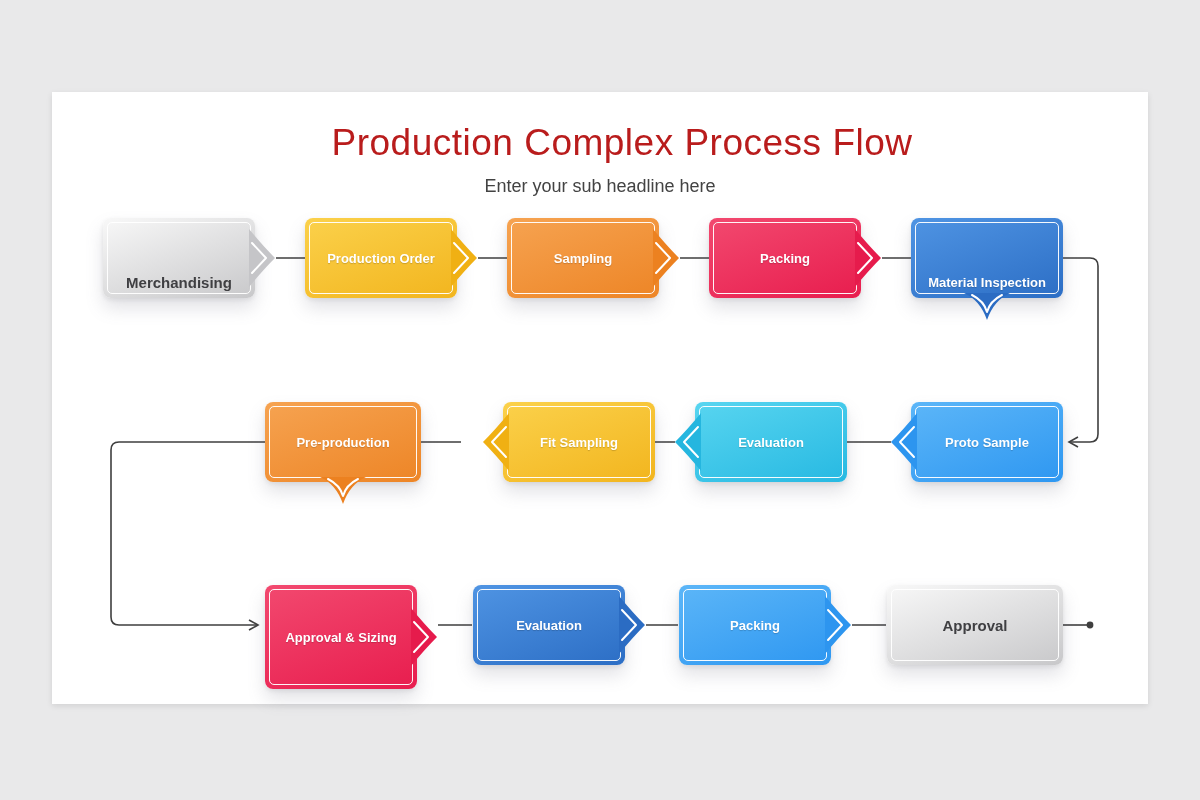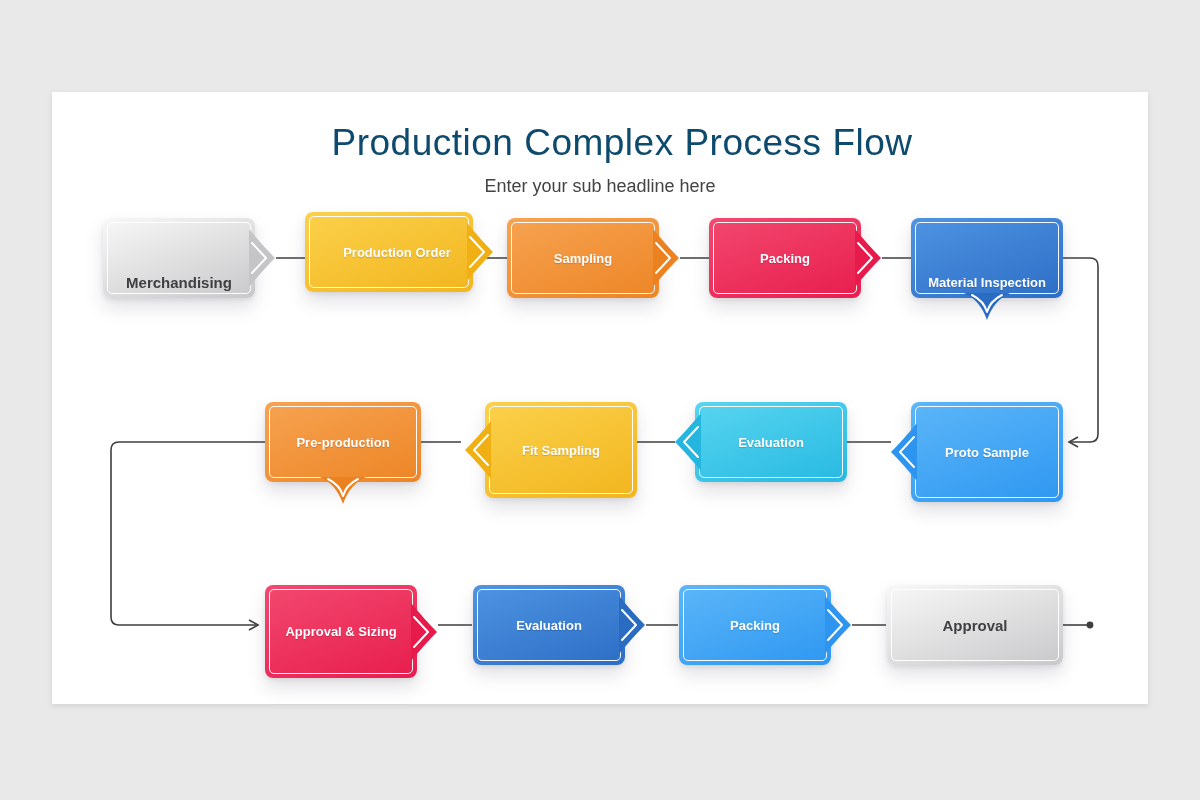--- a/index.html
+++ b/index.html
@@ -7,21 +7,21 @@
     width:1200px;height:800px;position:relative;overflow:hidden;
     background:#e9e9ea;
     font-family:"Liberation Sans", sans-serif;
   }
   .slide{
     position:absolute;left:52px;top:92px;width:1096px;height:612px;
     background:#ffffff;box-shadow:0 2px 6px rgba(0,0,0,.10);
   }
   .title{
     position:absolute;left:52px;top:122px;width:1140px;text-align:center;
-    font-size:37px;font-weight:400;color:#0c4a6e;letter-spacing:.5px;
+    font-size:37px;font-weight:400;color:#b91c1c;letter-spacing:.5px;
   }
   .subtitle{
     position:absolute;left:52px;top:176px;width:1096px;text-align:center;
     font-size:18px;font-weight:400;color:#434343;
   }
   #connectors{position:absolute;left:0;top:0;width:1200px;height:800px;z-index:1;pointer-events:none;}
   #connectors path{stroke:#3f3f3f;stroke-width:1.6;fill:none;}
   #connectors circle{stroke:none;}
   .node{
     position:absolute;z-index:2;border-radius:8px;
@@ -70,21 +70,21 @@
 </svg>
 
 <div id="diagram">
     <div class="node" style="left: 103px; top: 218px; width: 152px; height: 80px; background: linear-gradient(160deg, rgb(248, 248, 248) 0%, rgb(200, 200, 202) 100%);">
       <span class="node-label dark" style="color: rgb(63, 63, 66); margin-top: 48px;">Merchandising</span>
       <svg class="arr arr-r" width="27" height="60" viewBox="0 0 27 60">
         <path d="M0 1 Q14 18 26 30 Q14 42 0 59 Z" fill="#c5c5c8"></path>
         <path d="M3 15 L17 30 L3 45" class="wline"></path>
       </svg>
     </div>
-    <div class="node" style="left: 305px; top: 212px; width: 152px; height: 80px; background: linear-gradient(160deg, rgb(251, 209, 75) 0%, rgb(242, 181, 30) 100%); padding-left: 16px;">
+    <div class="node" style="left: 305px; top: 218px; width: 152px; height: 80px; background: linear-gradient(160deg, rgb(251, 209, 75) 0%, rgb(242, 181, 30) 100%);">
       <span class="node-label" style="color: rgb(255, 255, 255);">Production Order</span>
       <svg class="arr arr-r" width="27" height="60" viewBox="0 0 27 60">
         <path d="M0 1 Q14 18 26 30 Q14 42 0 59 Z" fill="#f0b013"></path>
         <path d="M3 15 L17 30 L3 45" class="wline"></path>
       </svg>
     </div>
     <div class="node" style="left: 507px; top: 218px; width: 152px; height: 80px; background: linear-gradient(160deg, rgb(246, 163, 81) 0%, rgb(237, 133, 38) 100%);">
       <span class="node-label" style="color: rgb(255, 255, 255);">Sampling</span>
       <svg class="arr arr-r" width="27" height="60" viewBox="0 0 27 60">
         <path d="M0 1 Q14 18 26 30 Q14 42 0 59 Z" fill="#ec8120"></path>
@@ -105,42 +105,42 @@
         <path d="M15 2 Q27 8 30 19 Q33 8 45 2" class="wline"></path>
       </svg>
     </div>
     <div class="node" style="left: 265px; top: 402px; width: 156px; height: 80px; background: linear-gradient(160deg, rgb(246, 163, 81) 0%, rgb(237, 133, 38) 100%);">
       <span class="node-label" style="color: rgb(255, 255, 255);">Pre-production</span>
       <svg class="tail" width="60" height="31" viewBox="0 0 60 31">
         <path d="M7 0 Q23 7 30 27 Q37 7 53 0 Z" fill="#ec8120"></path>
         <path d="M15 2 Q27 8 30 19 Q33 8 45 2" class="wline"></path>
       </svg>
     </div>
-    <div class="node" style="left: 485px; top: 402px; width: 152px; height: 96px; background: linear-gradient(160deg, rgb(251, 209, 75) 0%, rgb(242, 181, 30) 100%);">
+    <div class="node" style="left: 503px; top: 402px; width: 152px; height: 80px; background: linear-gradient(160deg, rgb(251, 209, 75) 0%, rgb(242, 181, 30) 100%);">
       <span class="node-label" style="color: rgb(255, 255, 255);">Fit Sampling</span>
       <svg class="arr arr-l" width="27" height="60" viewBox="0 0 27 60">
         <path d="M27 1 Q13 18 1 30 Q13 42 27 59 Z" fill="#f0b013"></path>
         <path d="M24 15 L10 30 L24 45" class="wline"></path>
       </svg>
     </div>
     <div class="node" style="left: 695px; top: 402px; width: 152px; height: 80px; background: linear-gradient(160deg, rgb(88, 213, 240) 0%, rgb(39, 185, 226) 100%);">
       <span class="node-label" style="color: rgb(255, 255, 255);">Evaluation</span>
       <svg class="arr arr-l" width="27" height="60" viewBox="0 0 27 60">
         <path d="M27 1 Q13 18 1 30 Q13 42 27 59 Z" fill="#25b6df"></path>
         <path d="M24 15 L10 30 L24 45" class="wline"></path>
       </svg>
     </div>
-    <div class="node" style="left: 911px; top: 402px; width: 152px; height: 100px; background: linear-gradient(160deg, rgb(92, 182, 248) 0%, rgb(46, 151, 241) 100%);">
+    <div class="node" style="left: 911px; top: 402px; width: 152px; height: 80px; background: linear-gradient(160deg, rgb(92, 182, 248) 0%, rgb(46, 151, 241) 100%);">
       <span class="node-label" style="color: rgb(255, 255, 255);">Proto Sample</span>
       <svg class="arr arr-l" width="27" height="60" viewBox="0 0 27 60">
         <path d="M27 1 Q13 18 1 30 Q13 42 27 59 Z" fill="#2d95ef"></path>
         <path d="M24 15 L10 30 L24 45" class="wline"></path>
       </svg>
     </div>
-    <div class="node" style="left: 265px; top: 585px; width: 152px; height: 93px; background: linear-gradient(160deg, rgb(242, 73, 111) 0%, rgb(232, 29, 78) 100%);">
+    <div class="node" style="left: 265px; top: 585px; width: 152px; height: 104px; background: linear-gradient(160deg, rgb(242, 73, 111) 0%, rgb(232, 29, 78) 100%);">
       <span class="node-label" style="color: rgb(255, 255, 255);">Approval &amp; Sizing</span>
       <svg class="arr arr-r" width="27" height="60" viewBox="0 0 27 60">
         <path d="M0 1 Q14 18 26 30 Q14 42 0 59 Z" fill="#e61b4c"></path>
         <path d="M3 15 L17 30 L3 45" class="wline"></path>
       </svg>
     </div>
     <div class="node" style="left: 473px; top: 585px; width: 152px; height: 80px; background: linear-gradient(160deg, rgb(79, 148, 227) 0%, rgb(44, 110, 197) 100%);">
       <span class="node-label" style="color: rgb(255, 255, 255);">Evaluation</span>
       <svg class="arr arr-r" width="27" height="60" viewBox="0 0 27 60">
         <path d="M0 1 Q14 18 26 30 Q14 42 0 59 Z" fill="#2b6cc3"></path>

